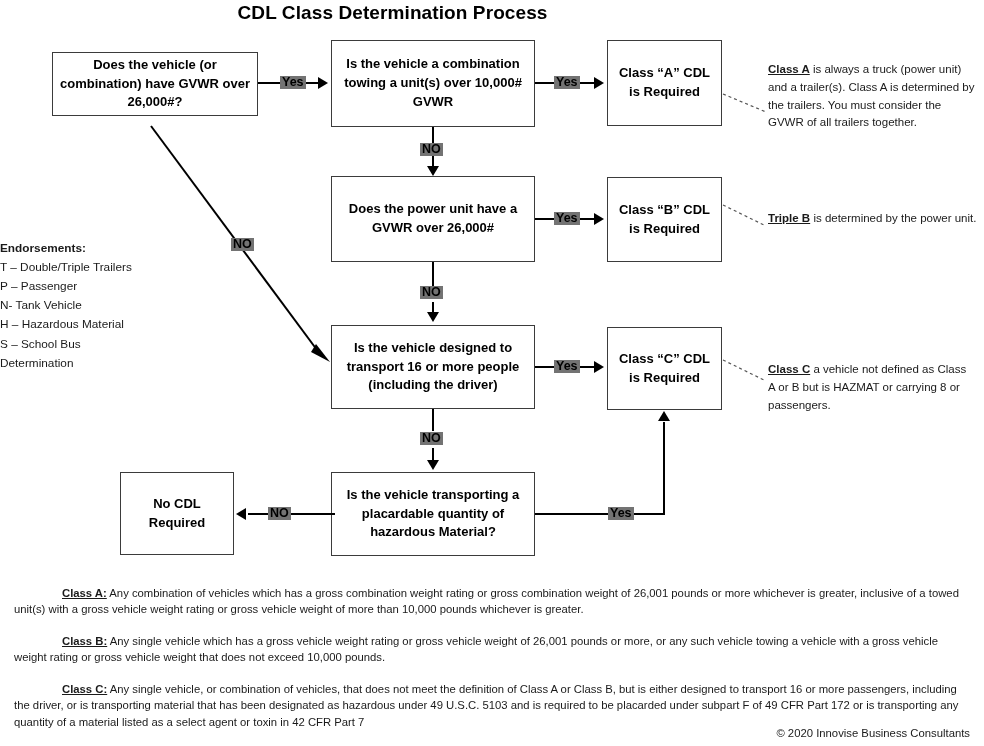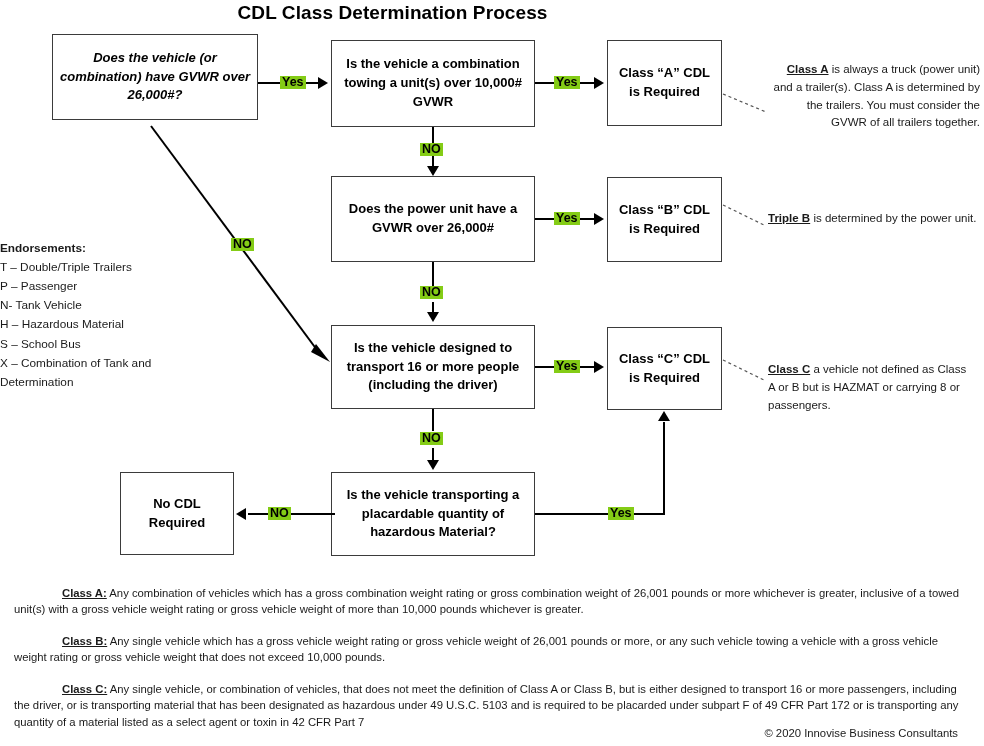--- a/index.html
+++ b/index.html
@@ -38,21 +38,21 @@
     align-items: center;
     justify-content: center;
     text-align: center;
     font-weight: bold;
     font-size: 13px;
     line-height: 1.45;
     padding: 2px 7px;
   }
   .box span { display: block; }
 
-  #box-gvwr-26000   { left: 52px;  top: 34px;  width: 206px; height: 86px; font-style: italic; }
+  #box-gvwr-26000   { left: 52px;  top: 52px;  width: 206px; height: 64px; }
   #box-combination  { left: 331px; top: 40px;  width: 204px; height: 87px; }
   #box-class-a      { left: 607px; top: 40px;  width: 115px; height: 86px; }
   #box-power-unit   { left: 331px; top: 176px; width: 204px; height: 86px; }
   #box-class-b      { left: 607px; top: 177px; width: 115px; height: 85px; }
   #box-16-people    { left: 331px; top: 325px; width: 204px; height: 84px; }
   #box-class-c      { left: 607px; top: 327px; width: 115px; height: 83px; }
   #box-hazmat       { left: 331px; top: 472px; width: 204px; height: 84px; }
   #box-no-cdl       { left: 120px; top: 472px; width: 114px; height: 83px;
                       font-size: 13px; }
 
@@ -86,41 +86,41 @@
   }
   .arrow-u {
     border-left: 6px solid transparent;
     border-right: 6px solid transparent;
     border-bottom: 10px solid #000000;
   }
   .edge-label {
     position: absolute;
     font-size: 12.5px;
     font-weight: bold;
-    background: #84cc16;
+    background: #737373;
     padding: 0 2px;
     white-space: nowrap;
     line-height: 1;
   }
   .diag-svg {
     position: absolute;
     left: 0;
     top: 0;
     width: 984px;
     height: 746px;
     pointer-events: none;
   }
   
   .note {
     position: absolute;
     font-size: 11.5px;
     line-height: 1.55;
     color: #1a1a1a;
   }
-  #note-class-a { left: 768px; top: 61px;  width: 212px; text-align: right; }
+  #note-class-a { left: 768px; top: 61px;  width: 212px; }
   #note-class-b { left: 768px; top: 210px; width: 212px; }
   #note-class-c { left: 768px; top: 361px; width: 200px; }
   .note u { text-decoration: underline; }
   .note b { font-weight: bold; }
 
   
   #endorsements {
     position: absolute;
     left: 0;
     top: 239px;
@@ -140,21 +140,21 @@
     line-height: 1.45;
     color: #1a1a1a;
     text-align: left;
   }
   #footnote-a { top: 585px; }
   #footnote-b { top: 633px; }
   #footnote-c { top: 681px; }
   .footnote .lead { font-weight: bold; text-decoration: underline; margin-left: 48px; }
   #copyright {
     position: absolute;
-    right: 26px;
+    right: 14px;
     top: 727px;
     font-size: 11.3px;
     color: #1a1a1a;
   }
 </style>
 </head>
 <body>
 
 <div id="page">
 
@@ -256,21 +256,20 @@
 
   <div class="note" id="note-class-c"><b><u>Class C</u></b><span> a vehicle not defined as Class A or B but  is HAZMAT or carrying 8 or passengers.</span></div>
 
   <div id="endorsements">
     <div class="hdr">Endorsements:</div>
     <div>T – Double/Triple Trailers</div>
     <div>P – Passenger</div>
     <div>N- Tank Vehicle</div>
     <div>H – Hazardous Material</div>
     <div>S – School Bus</div>
-    <div>X – Combination of Tank and</div>
     <div>Determination</div>
   </div>
 
   <div class="footnote" id="footnote-a"><span class="lead">Class A:</span><span>  Any combination of vehicles which has a gross combination weight rating or gross combination weight of 26,001 pounds or more whichever is greater, inclusive of a towed unit(s) with a gross vehicle weight rating or gross vehicle weight of more than 10,000 pounds whichever is greater.</span></div>
 
   <div class="footnote" id="footnote-b"><span class="lead">Class B:</span><span>  Any single vehicle which has a gross vehicle weight rating or gross vehicle weight of 26,001 pounds or more, or any such vehicle towing a vehicle with a gross vehicle weight rating or gross vehicle weight that does not exceed 10,000 pounds.</span></div>
 
   <div class="footnote" id="footnote-c"><span class="lead">Class C:</span><span>  Any single vehicle, or combination of vehicles, that does not meet the definition of Class A or Class B, but is either designed to transport 16 or more passengers, including the driver, or is transporting material that has been designated as hazardous under 49 U.S.C. 5103 and is required to be placarded under subpart F of 49 CFR Part 172 or is transporting any quantity of a material listed as a select agent or toxin in 42 CFR Part 7</span></div>
 
   <div id="copyright">© 2020 Innovise Business Consultants</div>

